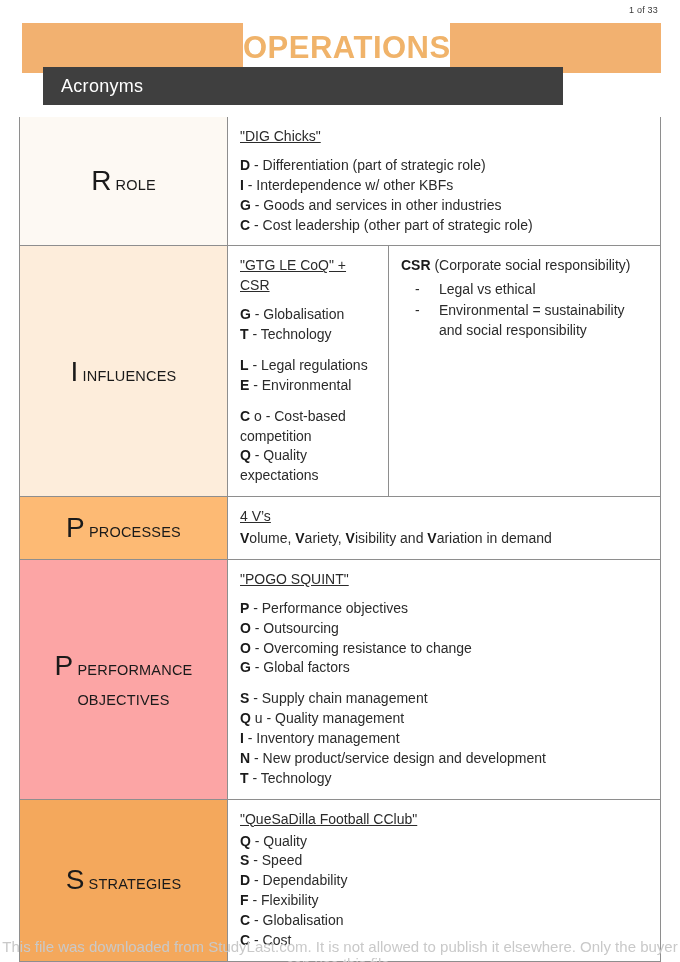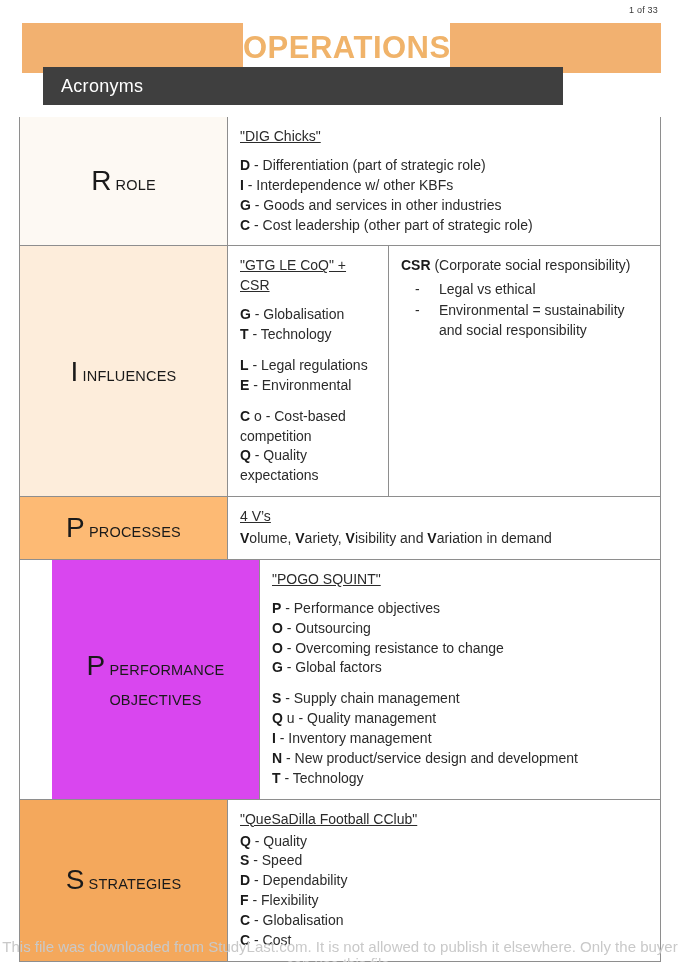--- a/index.html
+++ b/index.html
@@ -250,21 +250,21 @@
         <div class="lbl-line"><span class="lbl-initial">P</span><span class="lbl-word"> PROCESSES</span></div>
       </div>
       <div class="cell-body">
         <div class="body-col main">
           <div class="heading tight">4 V’s</div>
           <div class="item"><span class="k">V</span><span>olume, </span><span class="k">V</span><span>ariety, </span><span class="k">V</span><span>isibility and </span><span class="k">V</span><span>ariation in demand</span></div>
         </div>
       </div>
     </div>
     <div class="row">
-      <div class="cell-label" style="background: #d946ef; margin-left: 32px;">
+      <div class="cell-label" style="background: #fca5a5;">
         <div class="lbl-line"><span class="lbl-initial">P</span><span class="lbl-word"> PERFORMANCE</span></div>
         <div class="lbl-line2">OBJECTIVES</div>
       </div>
       <div class="cell-body">
         <div class="body-col main">
           <div class="heading">"POGO SQUINT"</div>
           <div class="item"><span class="k">P</span> <span>- Performance objectives</span></div>
           <div class="item"><span class="k">O</span> <span>- Outsourcing</span></div>
           <div class="item"><span class="k">O</span> <span>- Overcoming resistance to change</span></div>
           <div class="item"><span class="k">G</span> <span>- Global factors</span></div>

